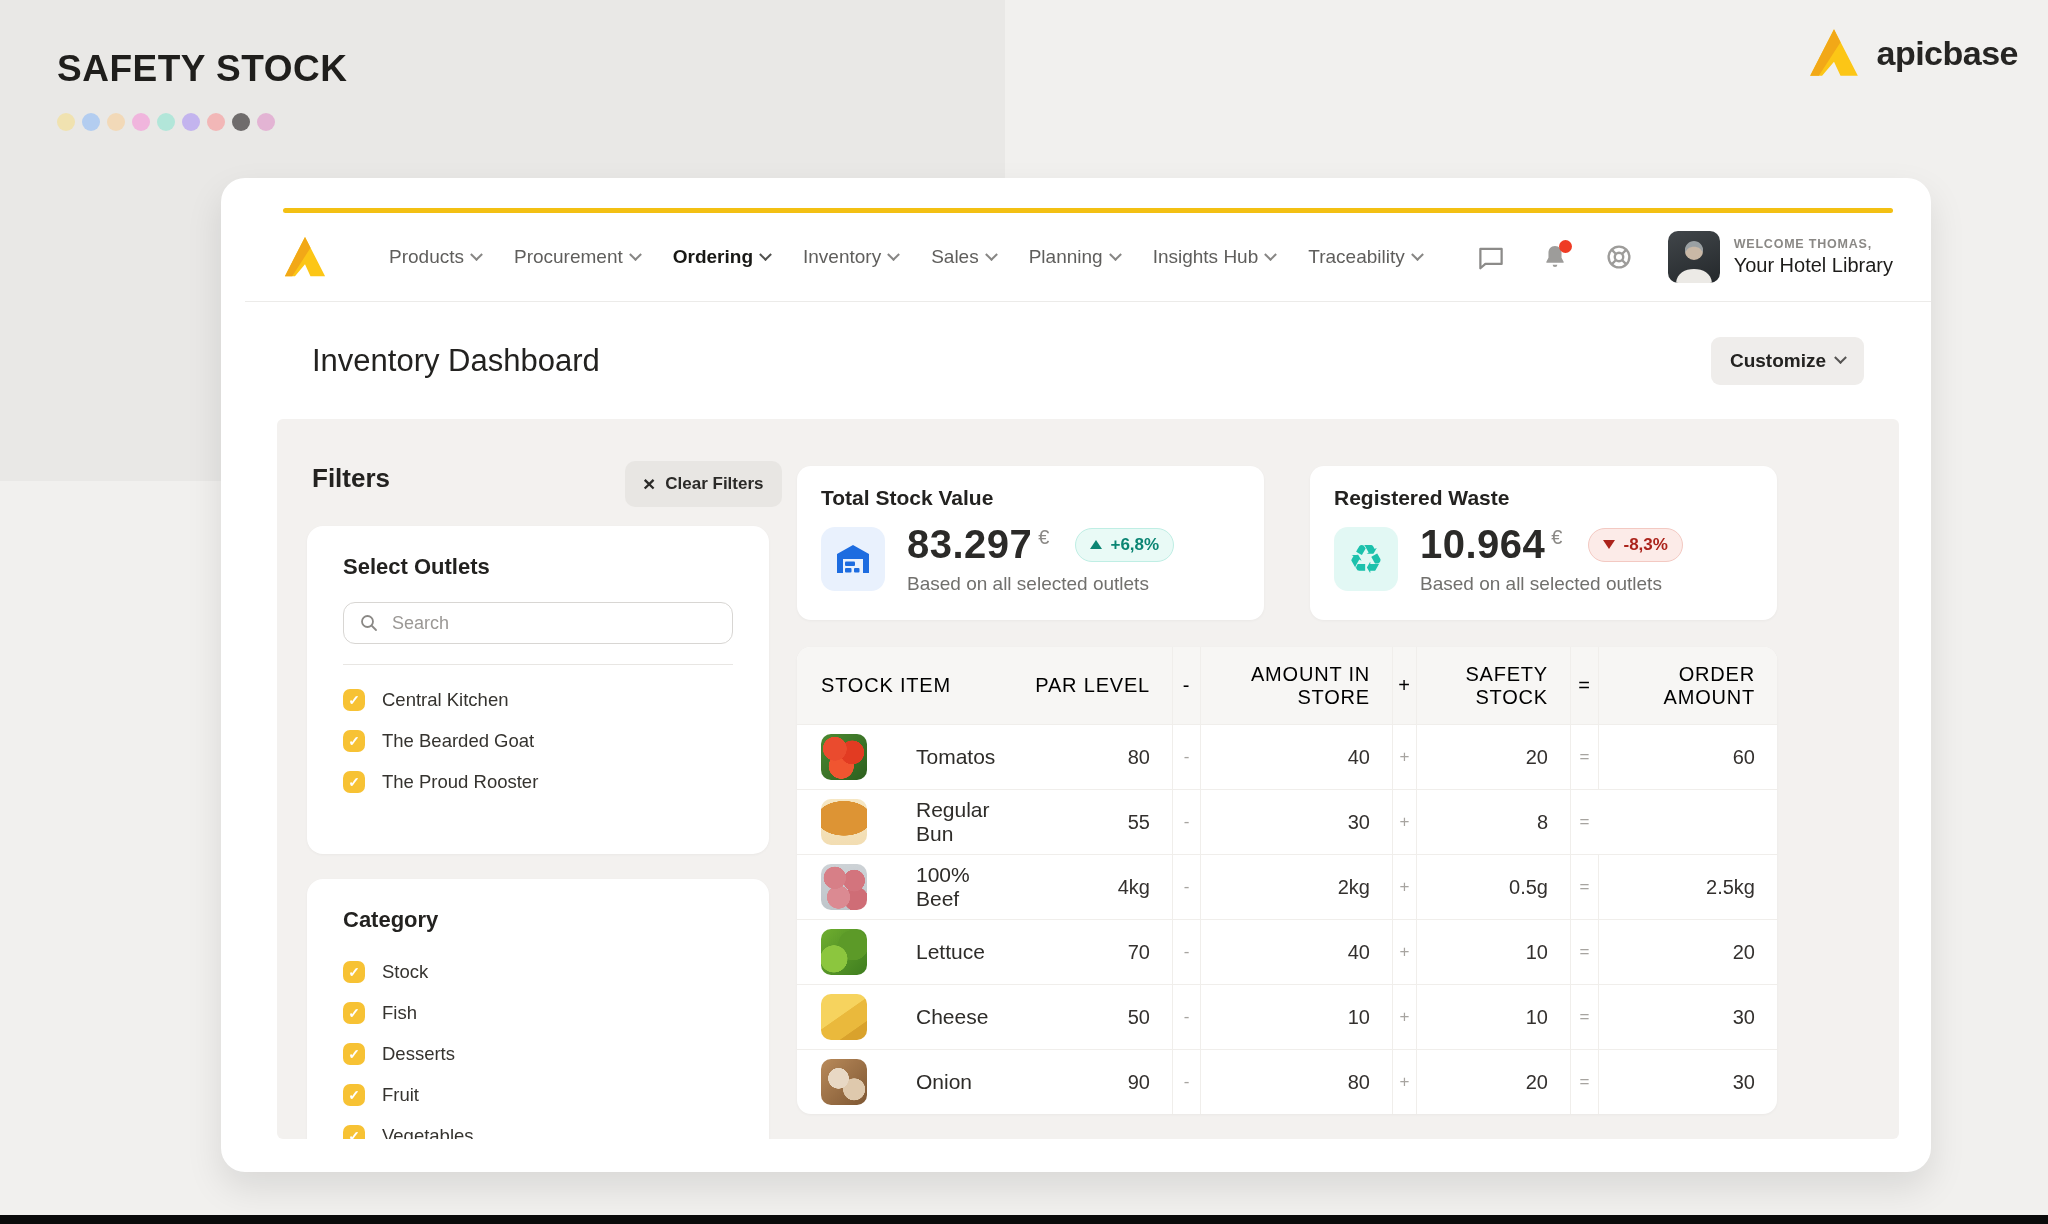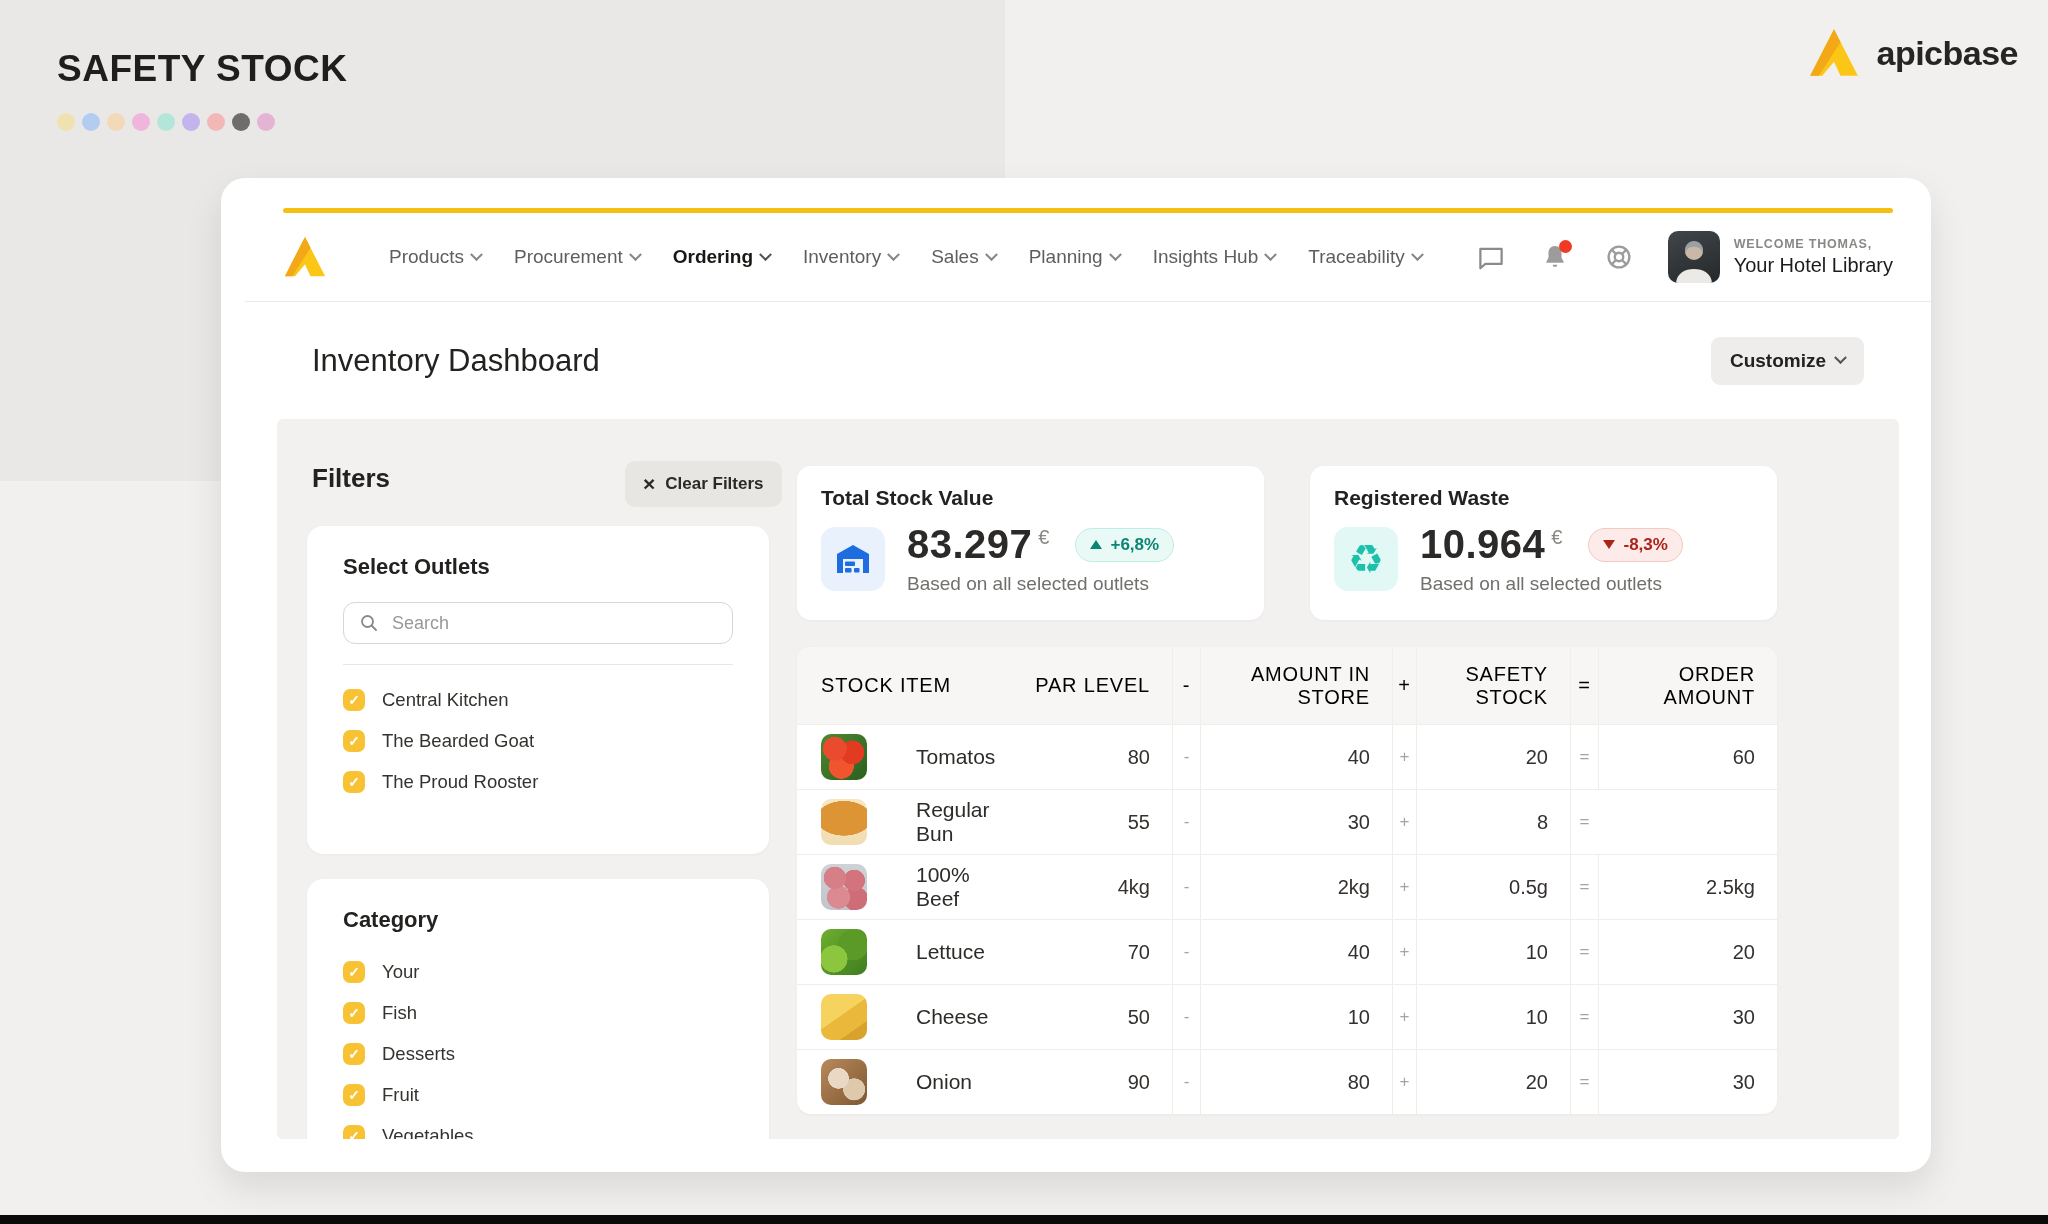--- a/index.html
+++ b/index.html
@@ -266,21 +266,21 @@
             <span class="cbx-label">The Proud Rooster</span>
           </label>
         </div>
       </section>
 
       <section class="side-card category-card">
         <h3>Category</h3>
         <div class="check-list">
           <label class="check-row">
             <span class="cbx"></span>
-            <span class="cbx-label">Your</span>
+            <span class="cbx-label">Stock</span>
           </label>
           <label class="check-row">
             <span class="cbx"></span>
             <span class="cbx-label">Fish</span>
           </label>
           <label class="check-row">
             <span class="cbx"></span>
             <span class="cbx-label">Desserts</span>
           </label>
           <label class="check-row">

